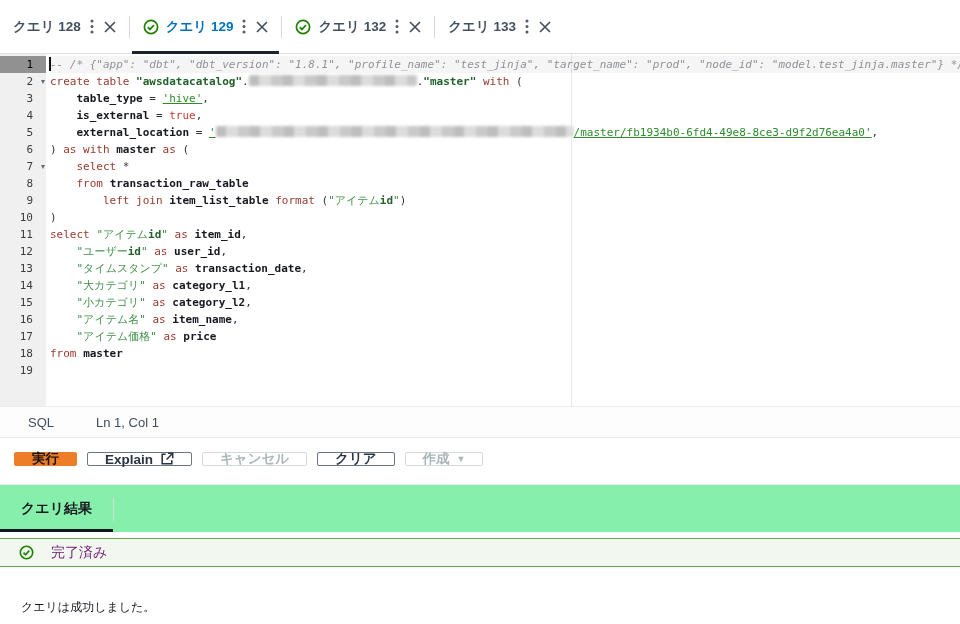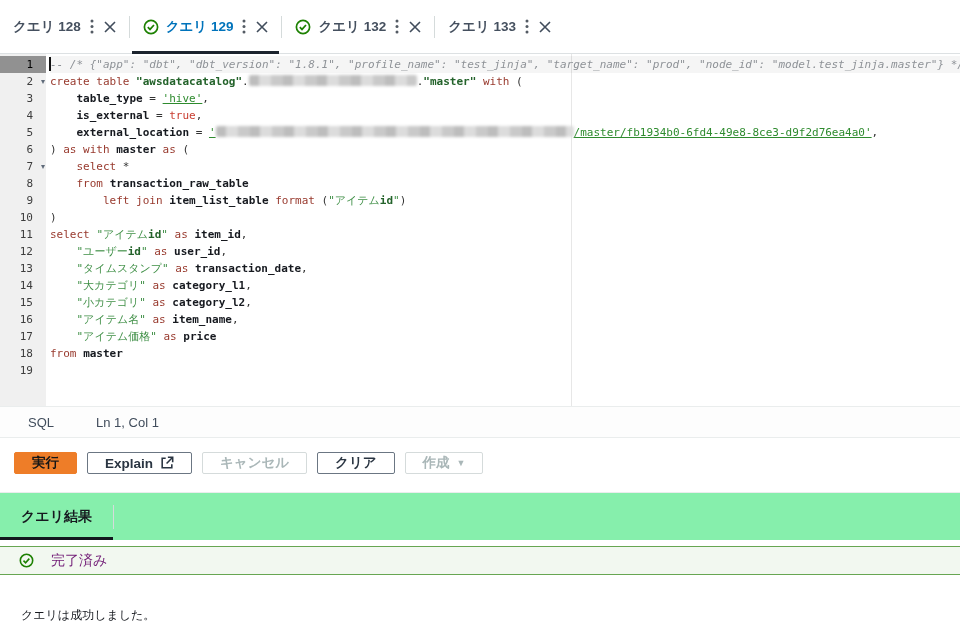--- a/index.html
+++ b/index.html
@@ -39,21 +39,21 @@
     background:repeating-linear-gradient(90deg,#bdbdbd 0 10px,#dcdcdc 10px 22px,#c9c9c9 22px 34px);
     filter:blur(1.6px); }
 
   
   .statusbar { display:flex; align-items:center; height:32px; border-top:1px solid #eaeded; border-bottom:1px solid #eaeded; background:#fdfdfd; font-size:13px; color:#414d5c; }
   .status-lang { margin-left:28px; }
   .status-pos { margin-left:42px; }
 
   
   .actions { display:flex; align-items:center; gap:10px; padding:14px 0 18px 14px; background:#fff; border-bottom:1px solid #eaeded; }
-  .btn { display:inline-flex; align-items:center; gap:7px; height:22px; padding:0 17px; border-radius:2px; font-family:"Liberation Sans",sans-serif; font-size:13.5px; font-weight:700; background:#fff; border:1px solid #6b7683; color:#2a3542; cursor:pointer; white-space:nowrap; }
+  .btn { display:inline-flex; align-items:center; gap:7px; height:14px; padding:0 17px; border-radius:2px; font-family:"Liberation Sans",sans-serif; font-size:13.5px; font-weight:700; background:#fff; border:1px solid #6b7683; color:#2a3542; cursor:pointer; white-space:nowrap; }
   .btn-primary { background:#ee7d28; border-color:#ee7d28; color:#161616; }
   .btn-disabled { border-color:#d5dbdb; color:#aab7b8; cursor:default; }
   .caret-down { font-size:9px; line-height:1; }
 
   
   .rtabs { display:flex; align-items:center; height:47px; background:#86efac; }
   .rtab { position:relative; display:flex; align-items:center; height:100%; padding:0 21px; font-size:14px; font-weight:700; color:#434f5e; cursor:pointer; }
   .rtab.active { color:#16191f; }
   .rtab.active::after { content:""; position:absolute; left:0; right:0; bottom:0; height:3px; background:#12171d; }
   .rtab-divider { width:1px; height:24px; background:#d5dbdb; }

